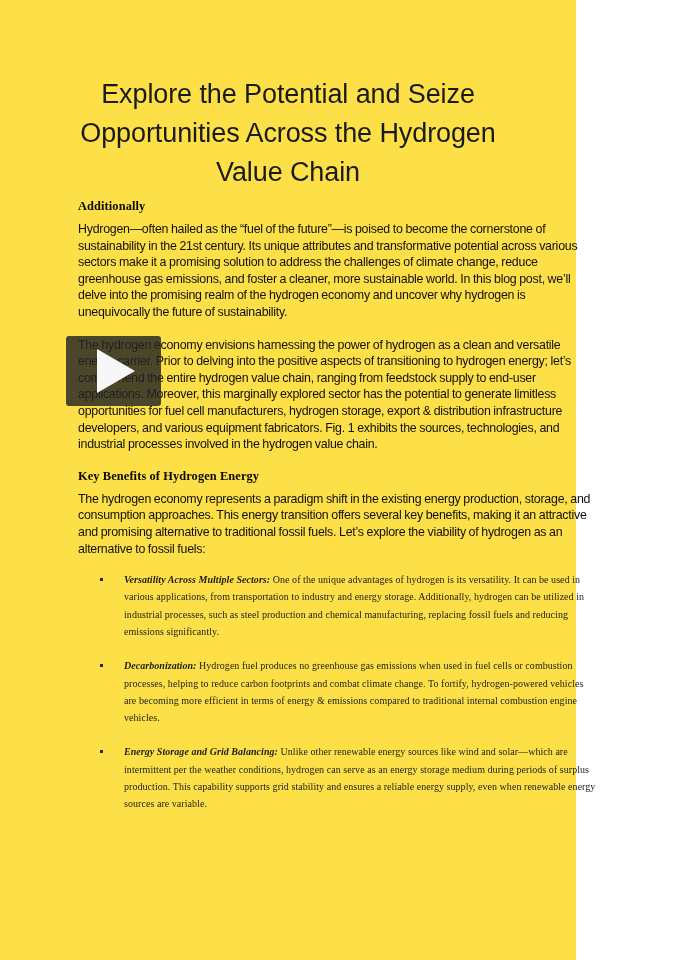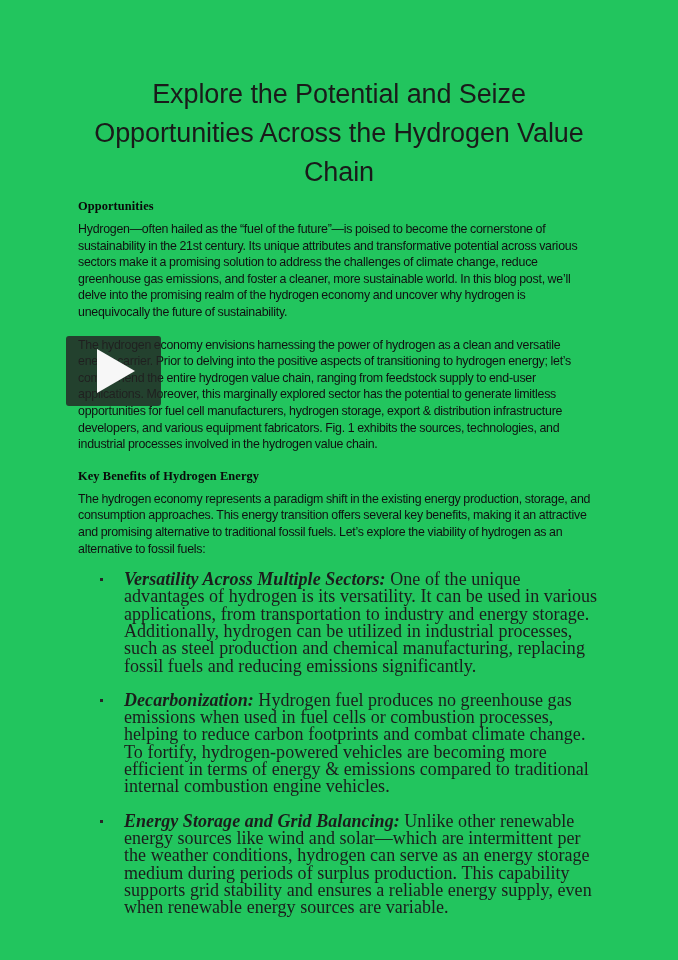--- a/index.html
+++ b/index.html
@@ -9,23 +9,23 @@
   body {
     width: 678px;
     height: 960px;
     background: #ffffff;
     font-family: "Liberation Serif", serif;
     color: #0d0d0d;
     overflow: hidden;
   }
   .page {
     position: relative;
-    width: 678px;
+    width: 576px;
     height: 960px;
-    background: #22c55e;
+    background: #fde047;
     box-sizing: border-box;
   }
   .doc-title {
     font-family: "Liberation Sans", sans-serif;
     font-weight: 300;
     font-size: 27px;
     line-height: 39px;
     text-align: center;
     color: #1a1a1a;
     letter-spacing: -0.1px;
@@ -64,21 +64,21 @@
   ul.benefits {
     list-style: none;
     margin: 14px 0 0 0;
     padding: 0;
   }
   ul.benefits > li {
     position: relative;
     padding-left: 46px;
     margin-bottom: 17px;
     font-family: "Liberation Serif", serif;
-    font-size: 18px;
+    font-size: 10px;
     line-height: 17.3px;
     color: #1c1c1c;
     letter-spacing: 0.05px;
   }
   ul.benefits > li:last-child {
     margin-bottom: 12px;
   }
   .bullet-marker {
     position: absolute;
     left: 22px;
@@ -115,21 +115,21 @@
 </style>
 </head>
 <body>
 
 <div class="page">
 
   <h1 class="doc-title">Explore the Potential and Seize Opportunities Across the Hydrogen Value Chain</h1>
 
   <div class="content">
 
-    <h2 class="section-heading">Opportunities</h2>
+    <h2 class="section-heading">Additionally</h2>
     <p class="body-para">Hydrogen—often hailed as the “fuel of the future”—is poised to become the cornerstone of sustainability in the 21st century. Its unique attributes and transformative potential across various sectors make it a promising solution to address the challenges of climate change, reduce greenhouse gas emissions, and foster a cleaner, more sustainable world. In this blog post, we’ll delve into the promising realm of the hydrogen economy and uncover why hydrogen is unequivocally the future of sustainability.</p>
 
     <div class="gap-sec"></div>
 
     <p class="body-para">The hydrogen economy envisions harnessing the power of hydrogen as a clean and versatile energy carrier. Prior to delving into the positive aspects of transitioning to hydrogen energy; let’s comprehend the entire hydrogen value chain, ranging from feedstock supply to end-user applications. Moreover, this marginally explored sector has the potential to generate limitless opportunities for fuel cell manufacturers, hydrogen storage, export &amp; distribution infrastructure developers, and various equipment fabricators. Fig. 1 exhibits the sources, technologies, and industrial processes involved in the hydrogen value chain.</p>
 
     <div class="gap-sec"></div>
 
     <h2 class="section-heading">Key Benefits of Hydrogen Energy</h2>
     <p class="body-para">The hydrogen economy represents a paradigm shift in the existing energy production, storage, and consumption approaches. This energy transition offers several key benefits, making it an attractive and promising alternative to traditional fossil fuels. Let’s explore the viability of hydrogen as an alternative to fossil fuels:</p>

